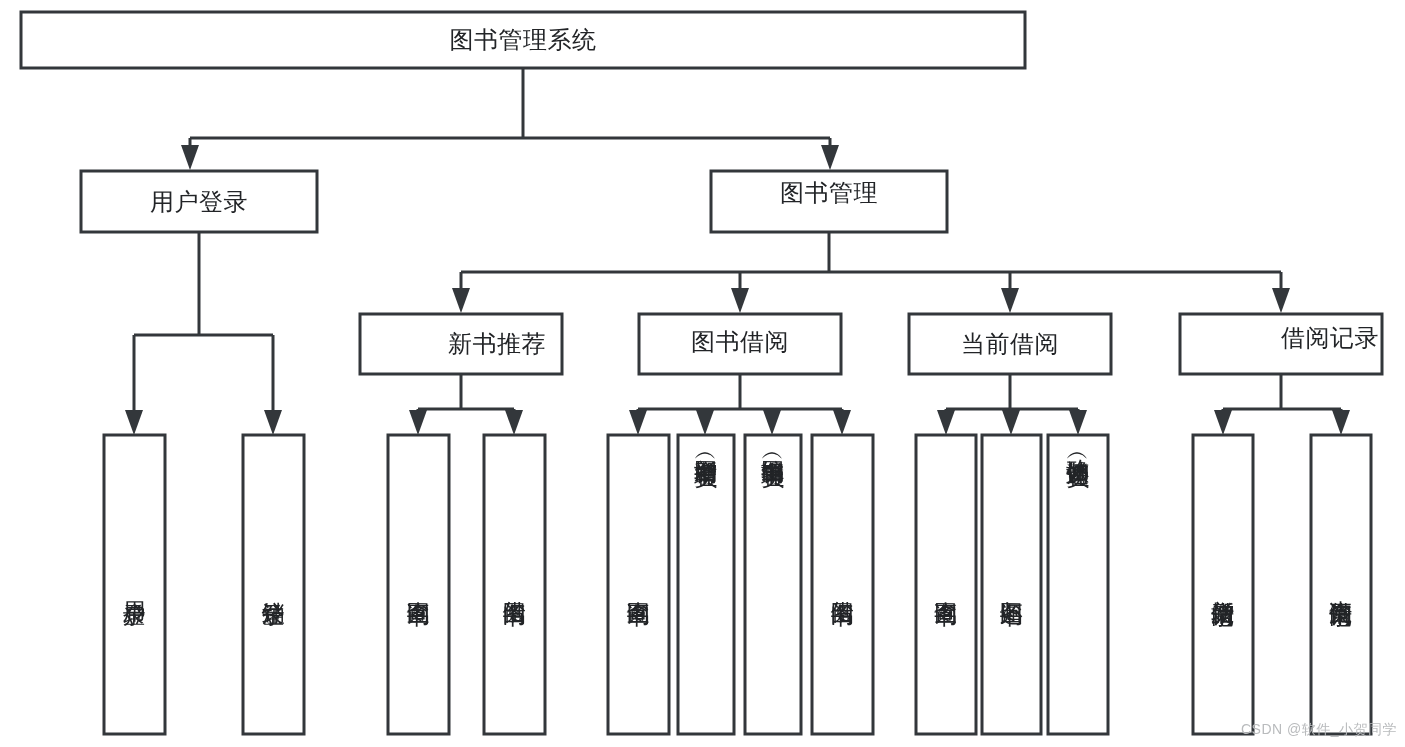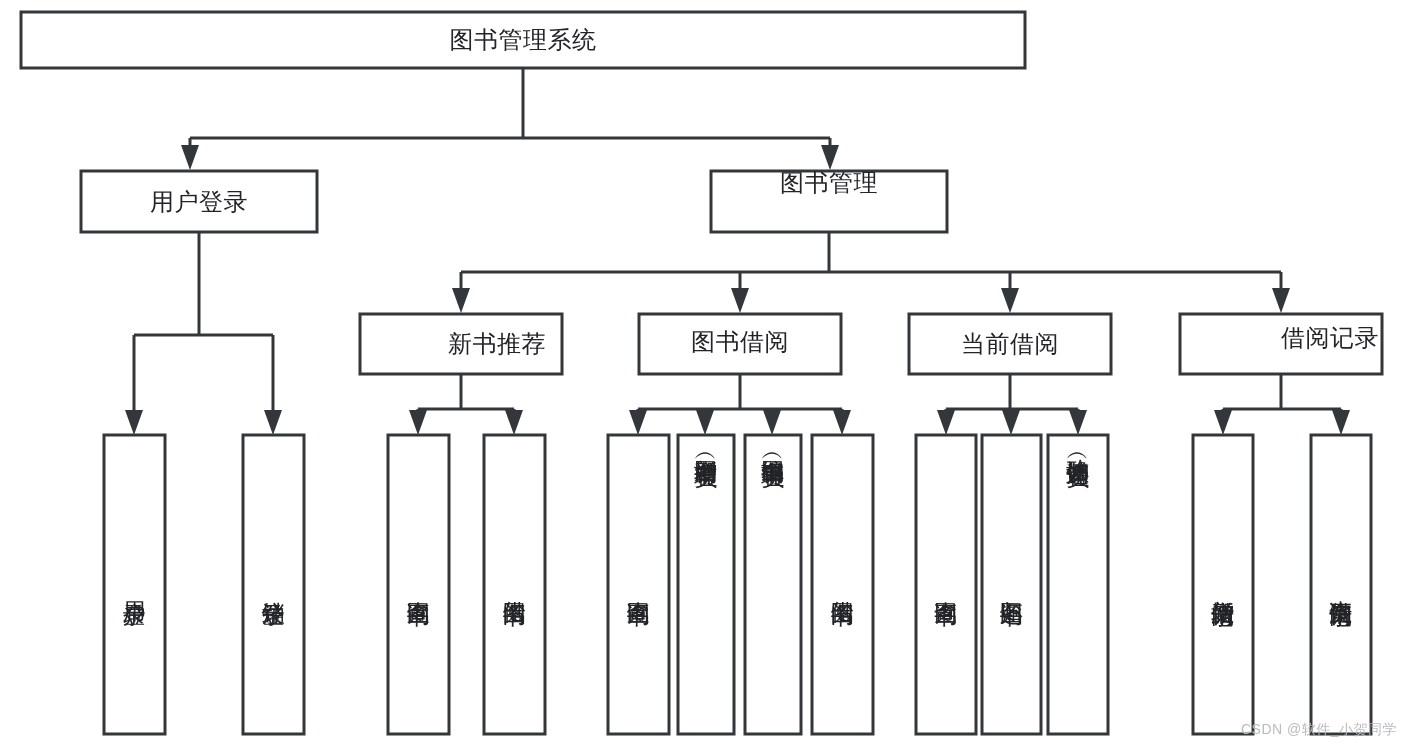--- a/index.html
+++ b/index.html
@@ -179,21 +179,21 @@
 
   </svg>
 
   <div class="htext-wrap" style="left:21px;  top:12px;  width:1004px; height:56px;">
     <span class="htext">图书管理系统</span>
   </div>
 
   <div class="htext-wrap" style="left:81px;  top:171px; width:236px; height:61px;">
     <span class="htext">用户登录</span>
   </div>
-  <div class="htext-wrap" style="left:711px; top:161px; width:236px; height:43px;border-radius:10px;">
+  <div class="htext-wrap" style="left:711px; top:171px; width:236px; height:43px;border-radius:10px;">
     <span class="htext">图书管理</span>
   </div>
 
   <div class="htext-wrap" style="left:360px;  top:314px; width:202px; height:60px;padding-left:36px;">
     <span class="htext">新书推荐</span>
   </div>
   <div class="htext-wrap" style="left:639px;  top:314px; width:202px; height:56px;">
     <span class="htext">图书借阅</span>
   </div>
   <div class="htext-wrap" style="left:909px;  top:314px; width:202px; height:60px;border-radius:24px;">

